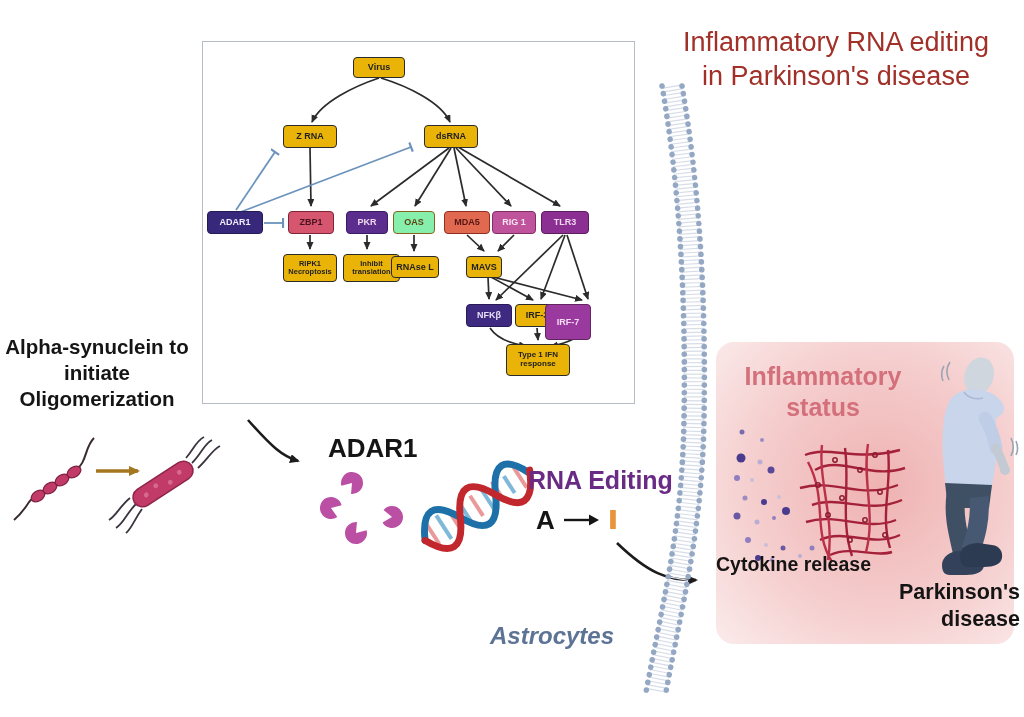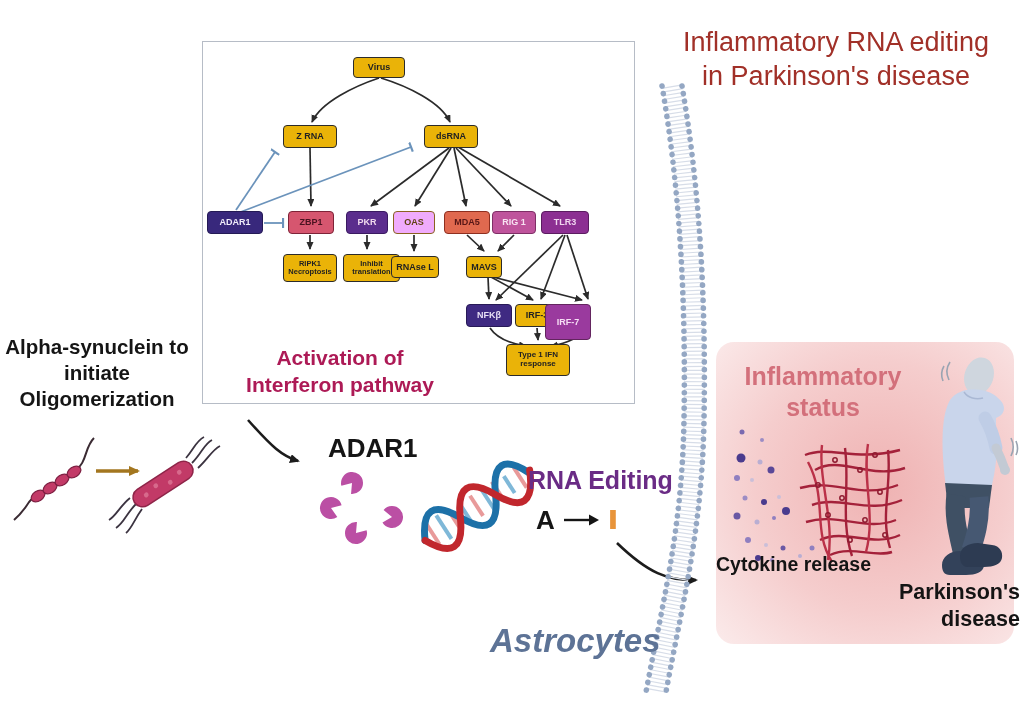--- a/index.html
+++ b/index.html
@@ -10,39 +10,39 @@
   #pathway-panel{position:absolute;left:202px;top:41px;width:431px;height:361px;
       background:#ffffff;border:1.5px solid #b6bcc6;z-index:2;}
   #pathway-arrows{position:absolute;left:0;top:0;}
   .pnode{position:absolute;box-sizing:border-box;border:1.6px solid #2b2b2b;border-radius:4px;
       background:#eab308;color:#222;font-size:9px;font-weight:700;display:flex;align-items:center;
       justify-content:center;text-align:center;white-space:pre-line;line-height:1.12;z-index:3;}
   .pnode.small{font-size:7.5px;}
   .c-adar1{background:#38287c;color:#f0ecfa;border-color:#241a55;}
   .c-zbp1{background:#d6566f;color:#4a1220;border-color:#7e2338;}
   .c-pkr{background:#5b2d8d;color:#f0d9ee;border-color:#3a1a61;}
-  .c-oas{background:#f0abfc;color:#5f4210;border-color:#8a6220;}
+  .c-oas{background:#86efac;color:#5f4210;border-color:#8a6220;}
   .c-mda5{background:#e0694f;color:#571616;border-color:#8e2f20;}
   .c-rig1{background:#bf549c;color:#f8e3f2;border-color:#7e2f66;}
   .c-tlr3{background:#8c2f92;color:#f0d5ef;border-color:#5b1c60;}
   .c-nfkb{background:#3f2a82;color:#e8e0f5;border-color:#281a57;}
   .c-irf7{background:#9a3a9e;color:#f6def5;border-color:#63255f;}
   #pathway-caption{position:absolute;left:28px;top:302px;width:218px;color:#ad1a56;
       font-size:21px;font-weight:600;text-align:center;line-height:1.3;white-space:pre-line;z-index:3;}
   
   #main-title{left:650px;top:26px;width:372px;color:#a13028;font-size:27px;font-weight:500;
       text-align:center;line-height:1.25;z-index:4;}
   #alpha-label{left:4px;top:334px;width:186px;color:#151515;font-size:20.5px;font-weight:700;
       text-align:center;line-height:1.28;z-index:4;}
   #adar1-label{left:328px;top:433px;width:120px;color:#151515;font-size:26px;font-weight:700;z-index:4;}
   #rna-editing-label{left:528px;top:466px;color:#6a2b85;font-size:25px;font-weight:700;z-index:4;}
   #edit-row{position:absolute;left:536px;top:504px;display:flex;align-items:center;gap:7px;z-index:4;}
   #edit-from{font-size:26px;font-weight:700;color:#151515;}
   #edit-to{font-size:28px;font-weight:700;color:#e8943a;transform:scaleX(1.4);}
-  #astrocytes-label{left:490px;top:622px;color:#5d7396;font-size:33px;font-weight:700;font-style:italic;z-index:4;}
+  #astrocytes-label{left:490px;top:622px;color:#5d7396;font-size:24px;font-weight:700;font-style:italic;z-index:4;}
   #inflammatory-status{left:723px;top:361px;width:200px;color:#d3707b;font-size:25px;font-weight:700;
       text-align:center;line-height:1.22;z-index:4;}
   #cytokine-release{left:716px;top:553px;color:#141414;font-size:19.5px;font-weight:700;z-index:4;}
   #parkinsons-label{left:888px;top:579px;width:132px;color:#141414;font-size:21.5px;font-weight:700;
       text-align:right;line-height:1.25;z-index:4;}
   
   #inflammation-panel{position:absolute;left:716px;top:342px;width:298px;height:302px;border-radius:18px;
       background:radial-gradient(circle at 55% 48%, #efb2b2 0%, #f5cdcd 55%, #fbebeb 100%);z-index:1;}
   #art-layer{position:absolute;left:0;top:0;z-index:2;pointer-events:none;}
 </style>
@@ -113,22 +113,20 @@
     <div class="pnode" style="left:188px;top:214px;width:48px;height:22px;">RNAse L</div>
     <div class="pnode" style="left:263px;top:214px;width:36px;height:22px;">MAVS</div>
 
     <div class="pnode c-nfkb" style="left:263px;top:262px;width:46px;height:23px;">NFKβ</div>
     <div class="pnode" style="left:312px;top:262px;width:44px;height:23px;">IRF-3</div>
     <div class="pnode c-irf7" style="left:342px;top:262px;width:46px;height:36px;">IRF-7</div>
 
     <div class="pnode small" style="left:303px;top:302px;width:64px;height:32px;font-size:8px;">Type 1 IFN
 response</div>
 
-    <div id="pathway-caption">Activation of
-Interferon pathway</div>
   </div>
 
   <svg id="art-layer" width="1024" height="717" viewBox="0 0 1024 717">
     <defs>
       <marker id="ah2" orient="auto" markerUnits="userSpaceOnUse" markerWidth="12" markerHeight="11" refX="8" refY="4.5">
         <path d="M0,0 L10,4.5 L0,9 Z" fill="#1c1c1c"></path>
       </marker>
       <marker id="ahb" orient="auto" markerUnits="userSpaceOnUse" markerWidth="13" markerHeight="12" refX="9" refY="5">
         <path d="M0,0 L11,5 L0,10 Z" fill="#a3761f"></path>
       </marker>

